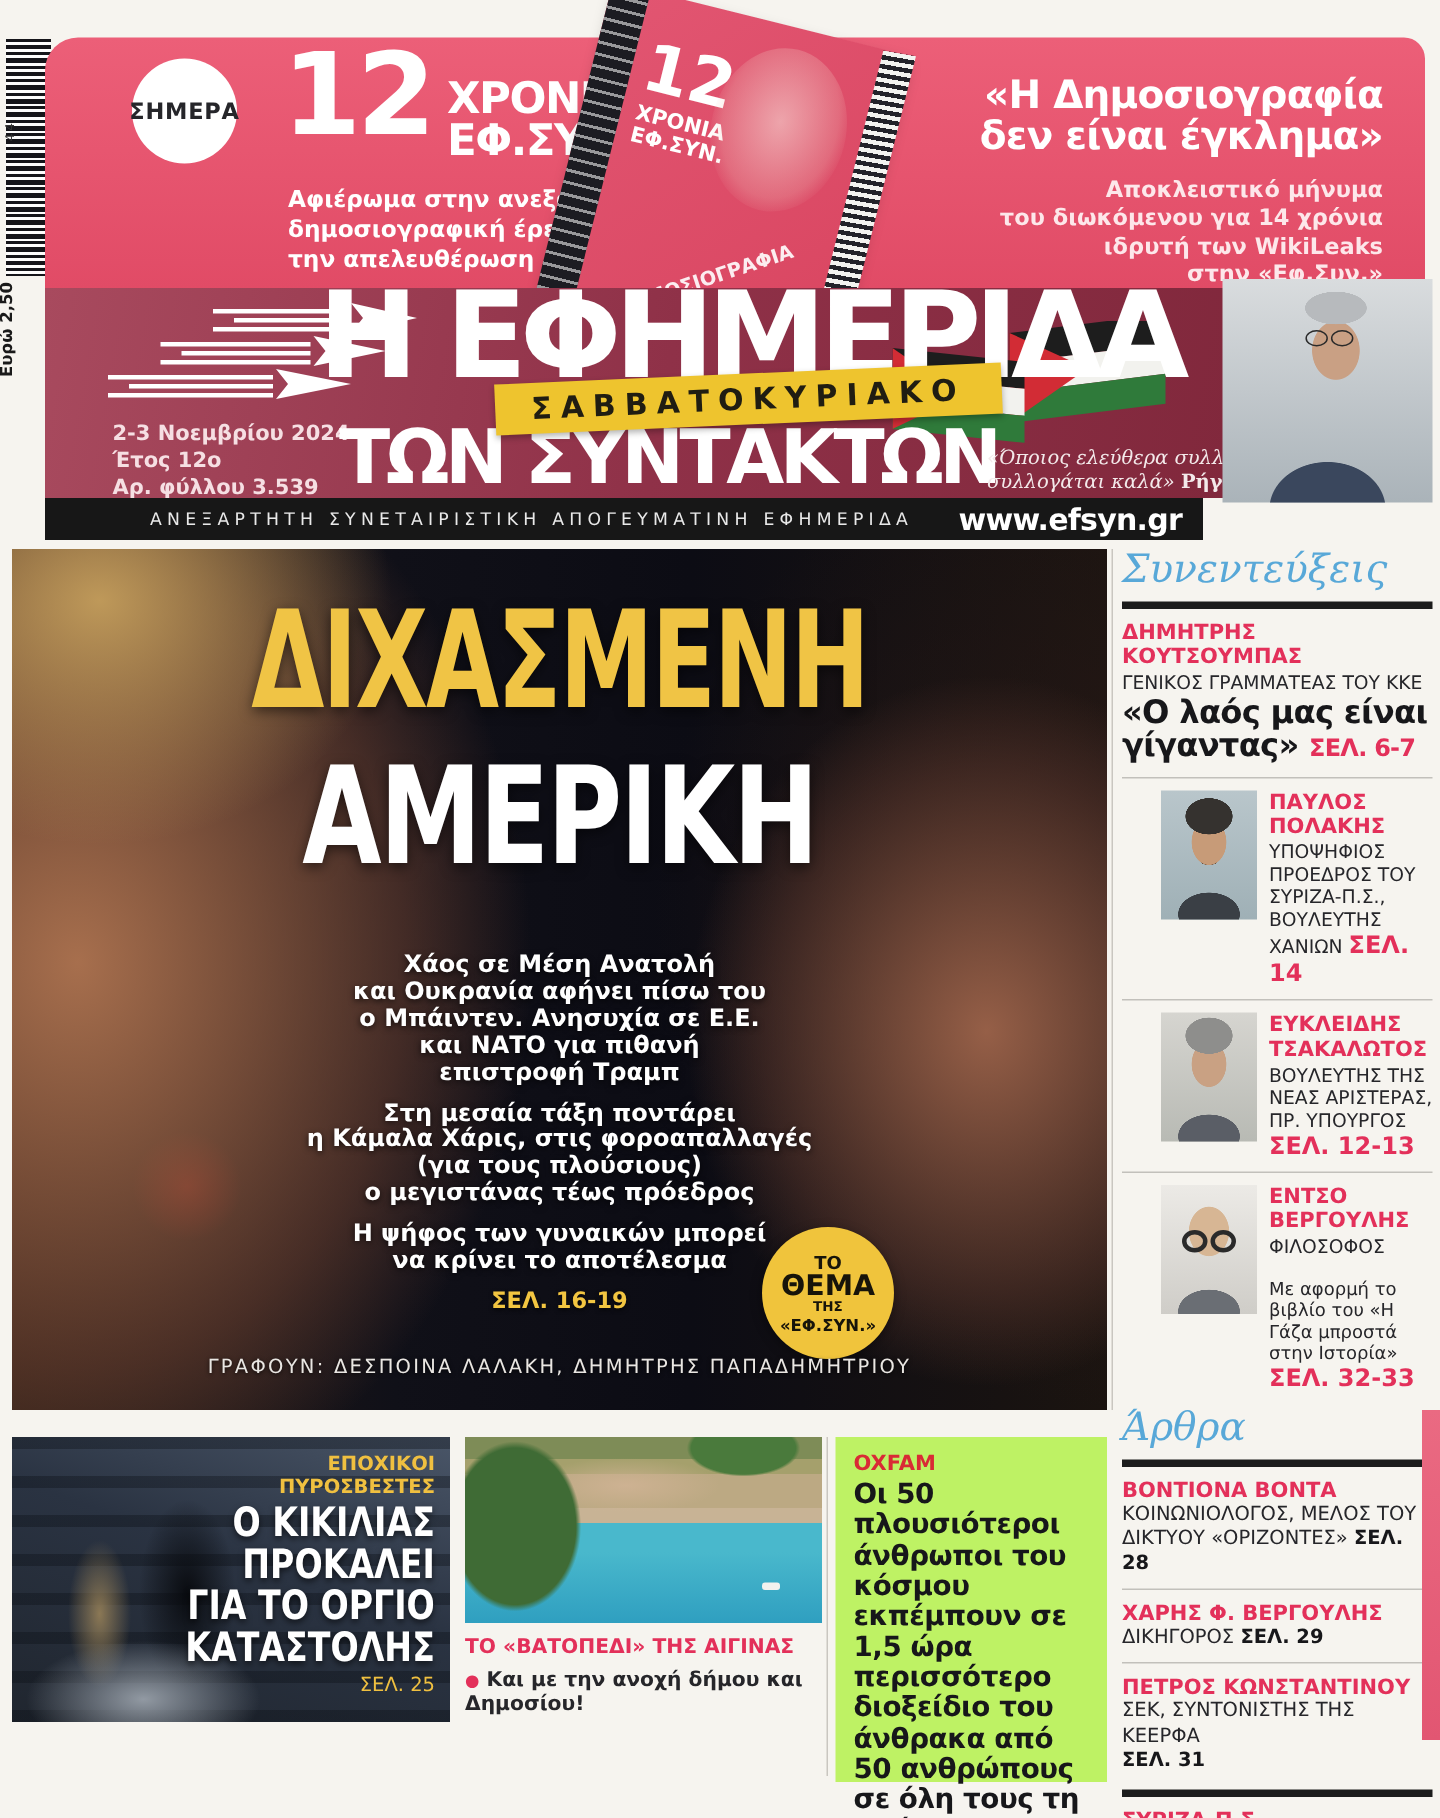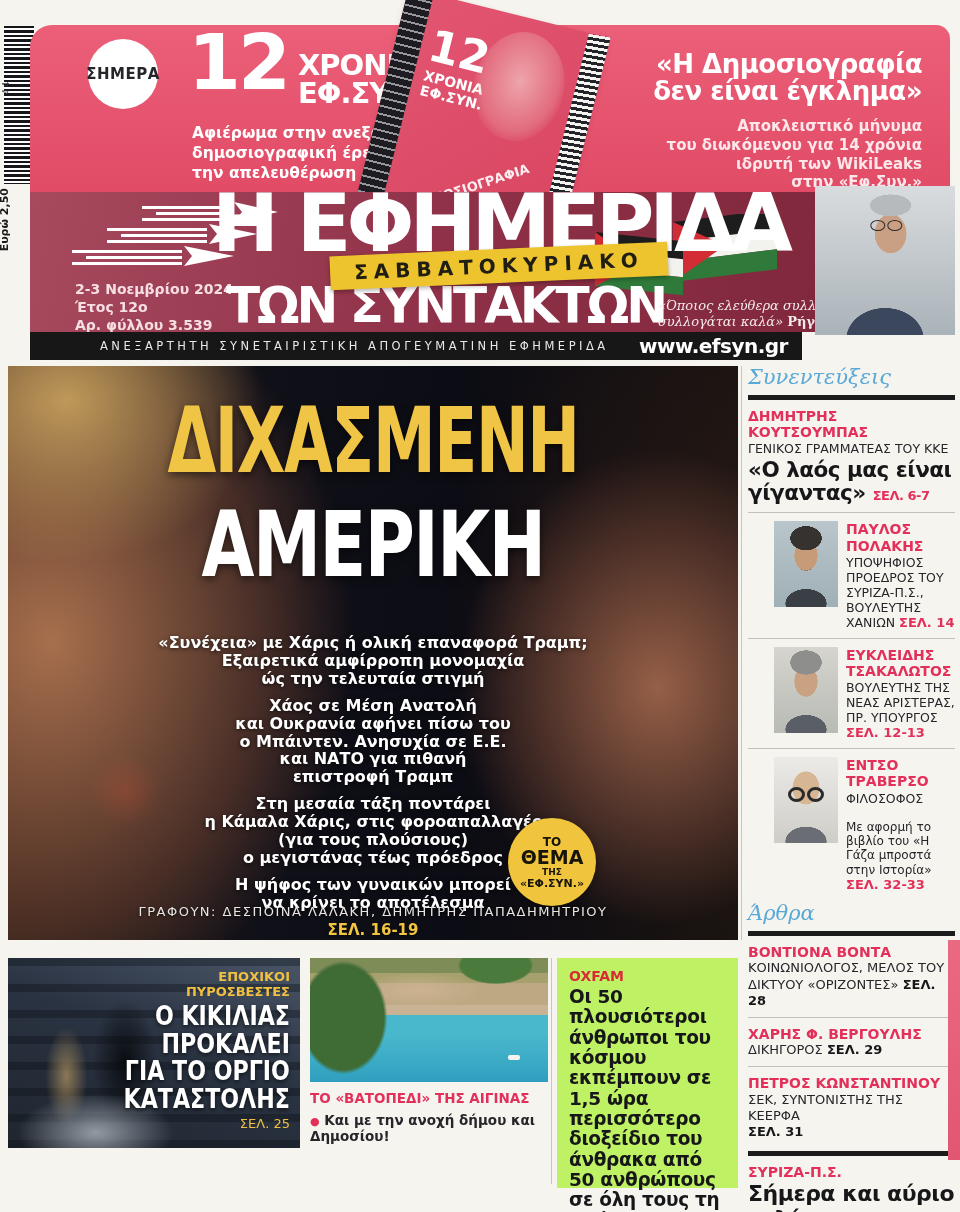--- a/index.html
+++ b/index.html
@@ -94,27 +94,27 @@
   #lead-badge .b2{font-size:19px;font-weight:800;}
   #lead-badge .b3{font-size:9px;font-weight:800;margin:1px 0;}
   #lead-badge .b4{font-size:11px;font-weight:800;}
   #lead-byline{left:0;right:0;top:538px;text-align:center;color:#e9e6e2;font-size:13px;letter-spacing:1.5px;
     text-shadow:0 1px 3px rgba(0,0,0,.8);}
 
   
   #vdiv{left:741px;top:366px;width:1px;height:574px;background:#c9c6c0;}
   #sidebar{left:748px;top:366px;width:207px;}
   .sec-title{font-family:"DejaVu Serif","Liberation Serif",serif;font-style:italic;
-    font-size:21px;color:#58a8d8;line-height:1.1;}
+    font-size:26px;color:#58a8d8;line-height:1.1;}
   .rule{height:5px;background:#1c1c1c;margin:6px 0 8px;}
   .rule-thin{height:1px;background:#c2c0bb;margin:8px 0;}
   .iv-name,.ar-name,.pol-kicker{color:#e3305a;font-weight:800;font-size:14px;line-height:1.15;}
   .iv-role{color:#26262a;font-size:12.5px;line-height:1.2;margin-top:1px;}
   .iv-quote{color:#17171a;font-weight:800;font-size:21.5px;line-height:1.05;letter-spacing:-.5px;margin-top:3px;}
-  .pageref-red{color:#e3305a;font-weight:800;font-size:13px;}
+  .pageref-red{color:#e3305a;font-weight:800;font-size:16px;}
   .pageref-dark{color:#17171a;font-weight:800;font-size:13px;}
   .iv-row{display:flex;gap:8px;align-items:flex-start;padding-left:26px;}
   .iv-photo{width:64px;height:86px;flex:0 0 auto;position:relative;overflow:hidden;}
   .ph-polakis{background:
     radial-gradient(ellipse 26px 20px at 50% 20%,#35322f 0 60%,transparent 61%),
     radial-gradient(ellipse 19px 25px at 50% 40%,#c79b78 0 60%,transparent 62%),
     radial-gradient(ellipse 9px 4px at 50% 55%,#473a30 0 60%,transparent 61%),
     radial-gradient(ellipse 34px 24px at 50% 96%,#3a3f45 0 60%,transparent 61%),
     linear-gradient(180deg,#b9c6cb,#9fb0b6);}
   .ph-tsakalotos{background:
@@ -258,23 +258,20 @@
 
   <div class="abs" id="tagbar">
     <span id="tagline">ΑΝΕΞΑΡΤΗΤΗ ΣΥΝΕΤΑΙΡΙΣΤΙΚΗ ΑΠΟΓΕΥΜΑΤΙΝΗ ΕΦΗΜΕΡΙΔΑ</span>
     <span id="site">www.efsyn.gr</span>
   </div>
 
   <div class="abs" id="lead">
     <div class="hline" id="lead-h1">ΔΙΧΑΣΜΕΝΗ</div>
     <div class="hline" id="lead-h2">ΑΜΕΡΙΚΗ</div>
     <div class="abs" id="lead-text">
-      <p class="pre">«Συνέχεια» με Χάρις ή ολική επαναφορά Τραμπ;
-Εξαιρετικά αμφίρροπη μονομαχία
-ώς την τελευταία στιγμή</p>
       <p class="pre">Χάος σε Μέση Ανατολή
 και Ουκρανία αφήνει πίσω του
 ο Μπάιντεν. Ανησυχία σε Ε.Ε.
 και ΝΑΤΟ για πιθανή
 επιστροφή Τραμπ</p>
       <p class="pre">Στη μεσαία τάξη ποντάρει
 η Κάμαλα Χάρις, στις φοροαπαλλαγές
 (για τους πλούσιους)
 ο μεγιστάνας τέως πρόεδρος</p>
       <p class="pre">Η ψήφος των γυναικών μπορεί
@@ -328,21 +325,21 @@
     <div class="rule-thin"></div>
 
     <div class="iv-row">
       <div class="iv-photo ph-traverso">
         <span class="glasses">
             <i></i>
             <i></i>
           </span>
       </div>
       <div>
-        <div class="iv-name">ΕΝΤΣΟ ΤΡΑΒΕΡΣΟ</div>
+        <div class="iv-name">ΕΝΤΣΟ ΒΕΡΓΟΥΛΗΣ</div>
         <div class="iv-role">ΦΙΛΟΣΟΦΟΣ</div>
         <div class="iv-note">Με αφορμή το βιβλίο του «Η Γάζα μπροστά στην Ιστορία»</div>
         <div class="pageref-red">ΣΕΛ. 32-33</div>
       </div>
     </div>
 
     <div class="sec-title" style="margin-top:10px;">Άρθρα</div>
     <div class="rule"></div>
 
     <div>

